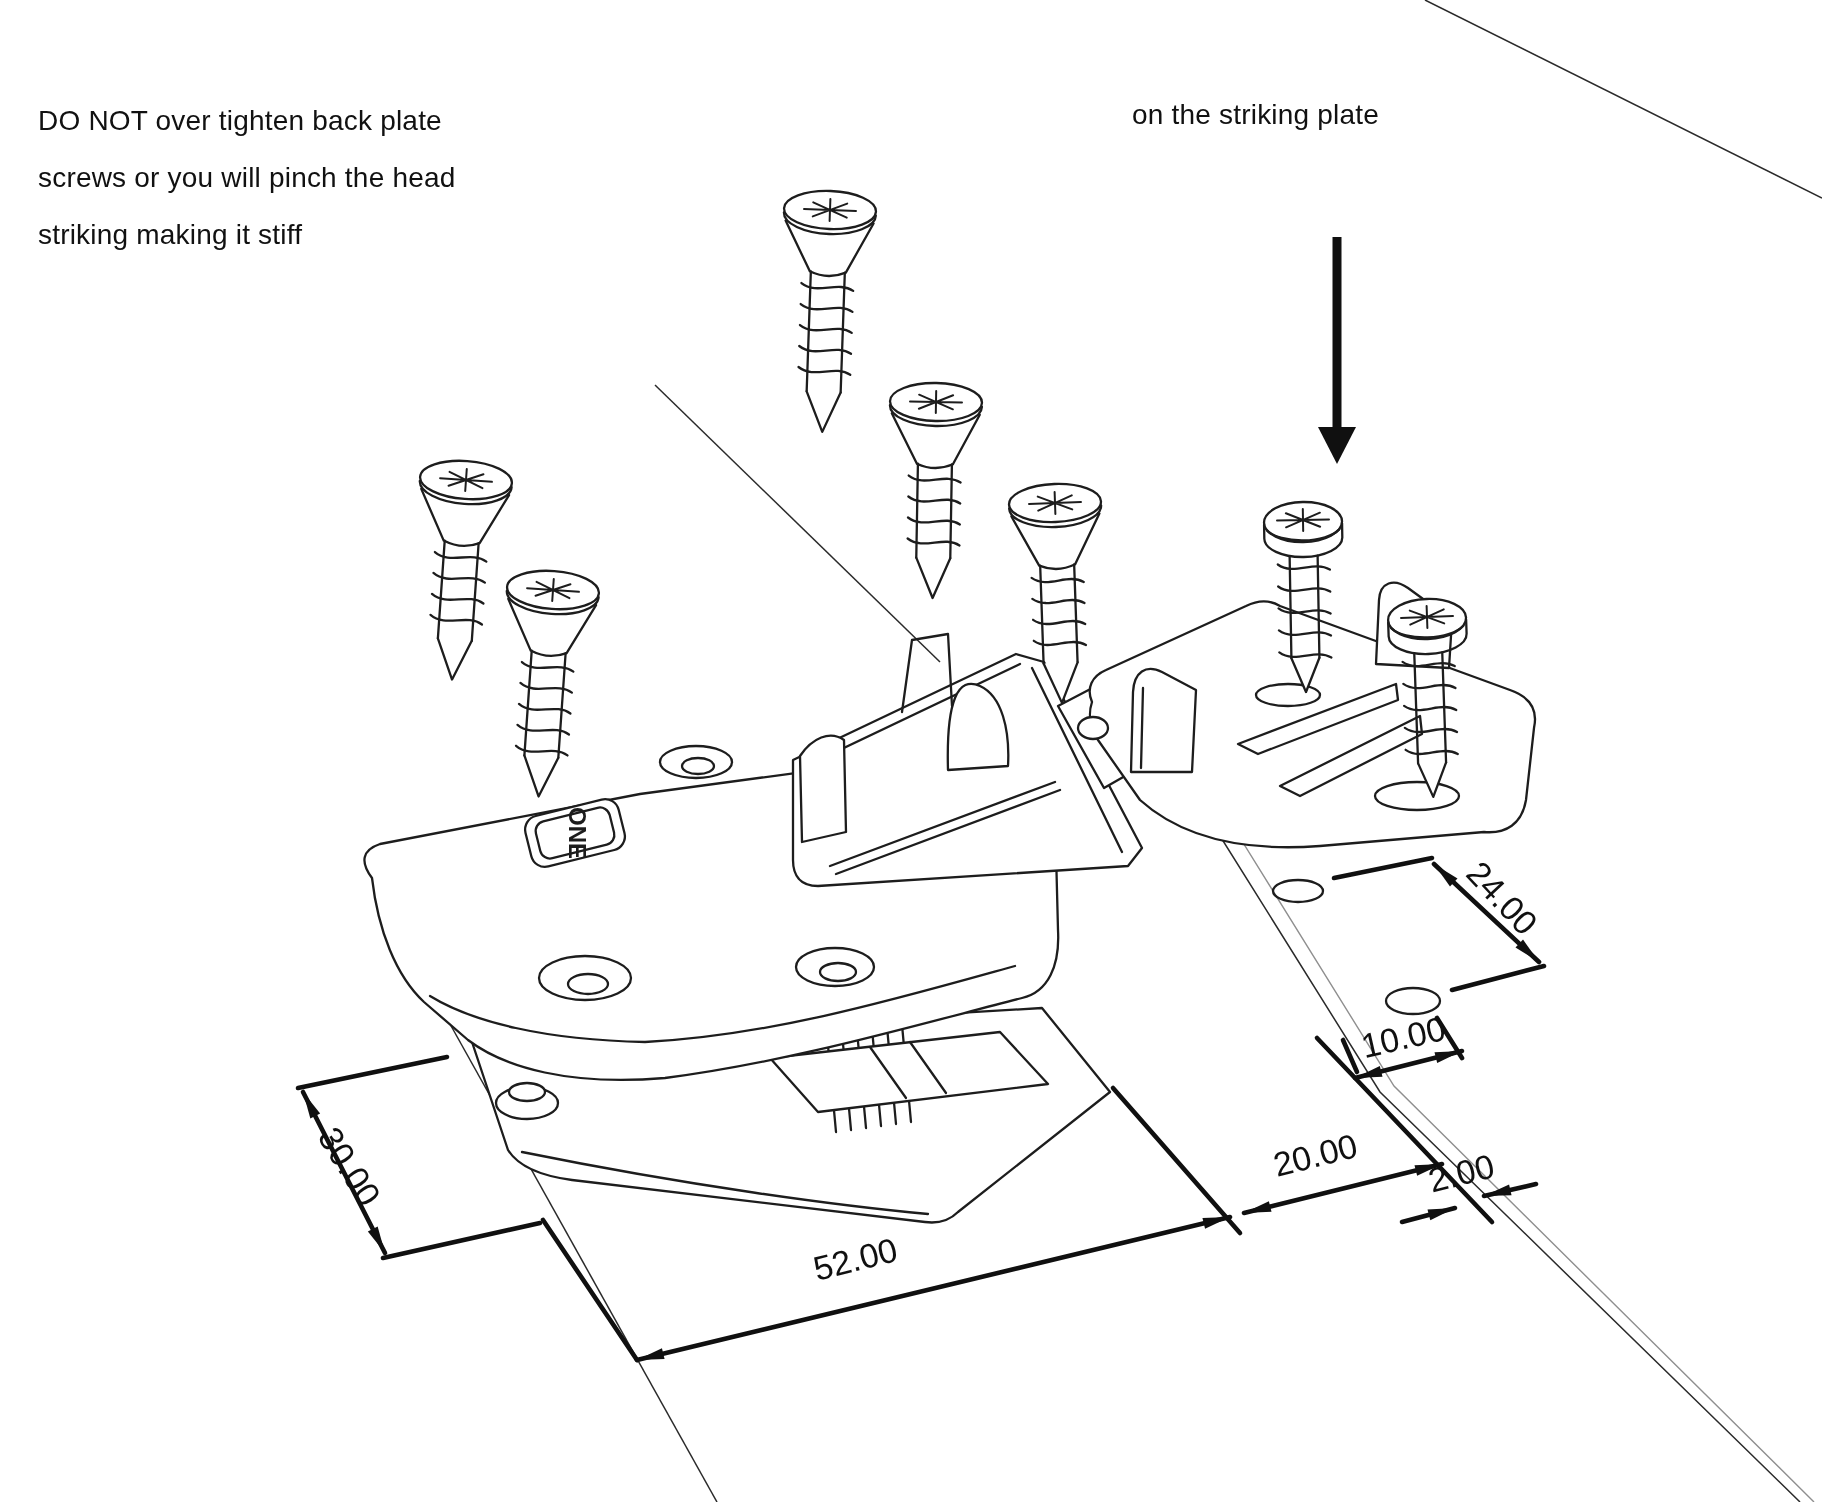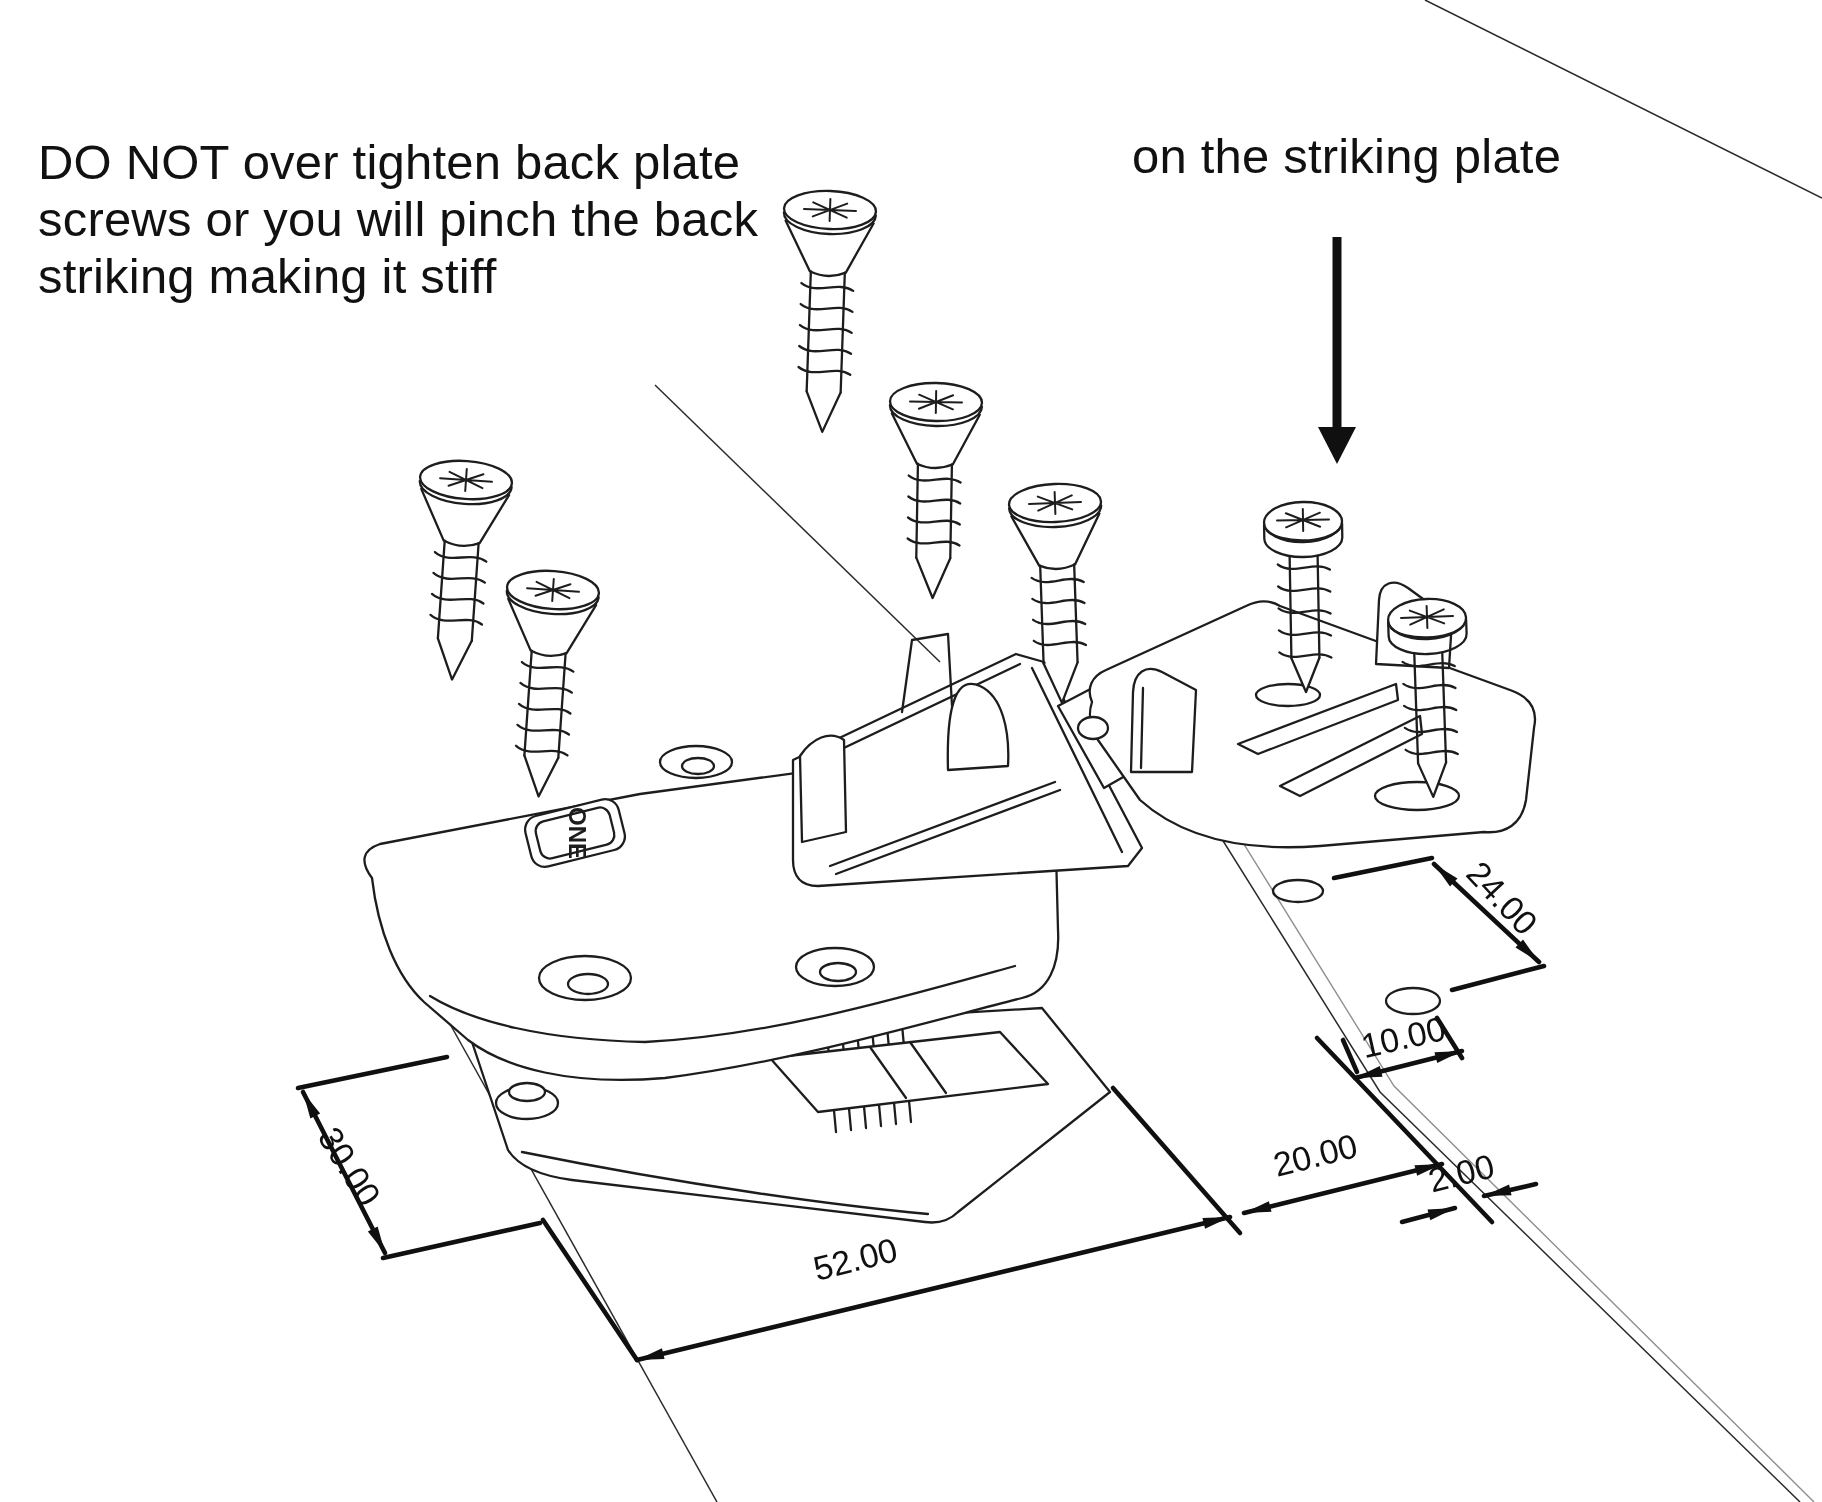--- a/index.html
+++ b/index.html
@@ -1,21 +1,21 @@
 <!DOCTYPE html>
 <html><head>
 <meta charset="utf-8">
 <style>
   html,body{margin:0;padding:0;background:#fff;}
   .canvas{
     position:relative;width:1822px;height:1502px;background:#fff;overflow:hidden;
     font-family:"Liberation Sans", sans-serif;color:#111;
   }
   svg{position:absolute;left:0;top:0;}
-  .ann{position:absolute;font-size:49px;line-height:57px;color:#111;letter-spacing:.2px;white-space:nowrap;margin-top:42px;}
+  .ann{position:absolute;font-size:28px;line-height:57px;color:#111;letter-spacing:.2px;white-space:nowrap;}
   .ann-left{left:38px;top:92px;}
   .ann-right{left:1116px;top:86px;}
   .ann-right .l2{padding-left:16px;text-align:center;}
   .stroke{fill:none;stroke:#1d1d1d;stroke-width:2.3;stroke-linejoin:round;stroke-linecap:round;}
   .fillw{fill:#ffffff;stroke:#1d1d1d;stroke-width:2.3;stroke-linejoin:round;}
   .thin{fill:none;stroke:#2a2a2a;stroke-width:1.5;}
   .thing{fill:none;stroke:#8f8f8f;stroke-width:1.4;}
   .dimline{stroke:#101010;stroke-width:4.6;fill:none;stroke-linecap:round;}
   .dimtext{font-family:"Liberation Sans", sans-serif;font-size:34px;fill:#101010;}
 </style>
@@ -250,19 +250,19 @@
           <path d="M 1434,864 L 1539,962" class="dimline"></path>
           <polygon points="1434,864 1457.4912426195374,878.4017887843845 1449.9857418655774,886.443396735056" fill="#101010"></polygon>
           <polygon points="1539,962 1515.5087573804626,947.5982112156155 1523.0142581344226,939.556603264944" fill="#101010"></polygon>
           <text transform="translate(1500,900) rotate(47)" text-anchor="middle" dominant-baseline="middle" class="dimtext">24.00</text>
         </g>
       </g>
   </svg>
 
   <div class="ann ann-left">
     <div>DO NOT over tighten back plate</div>
-    <div>screws or you will pinch the back</div>
+    <div>screws or you will pinch the head</div>
     <div>striking making it stiff</div>
   </div>
   <div class="ann ann-right">
     <div class="l2">on the striking plate</div>
   </div>
 </div>
 
 </body></html>

